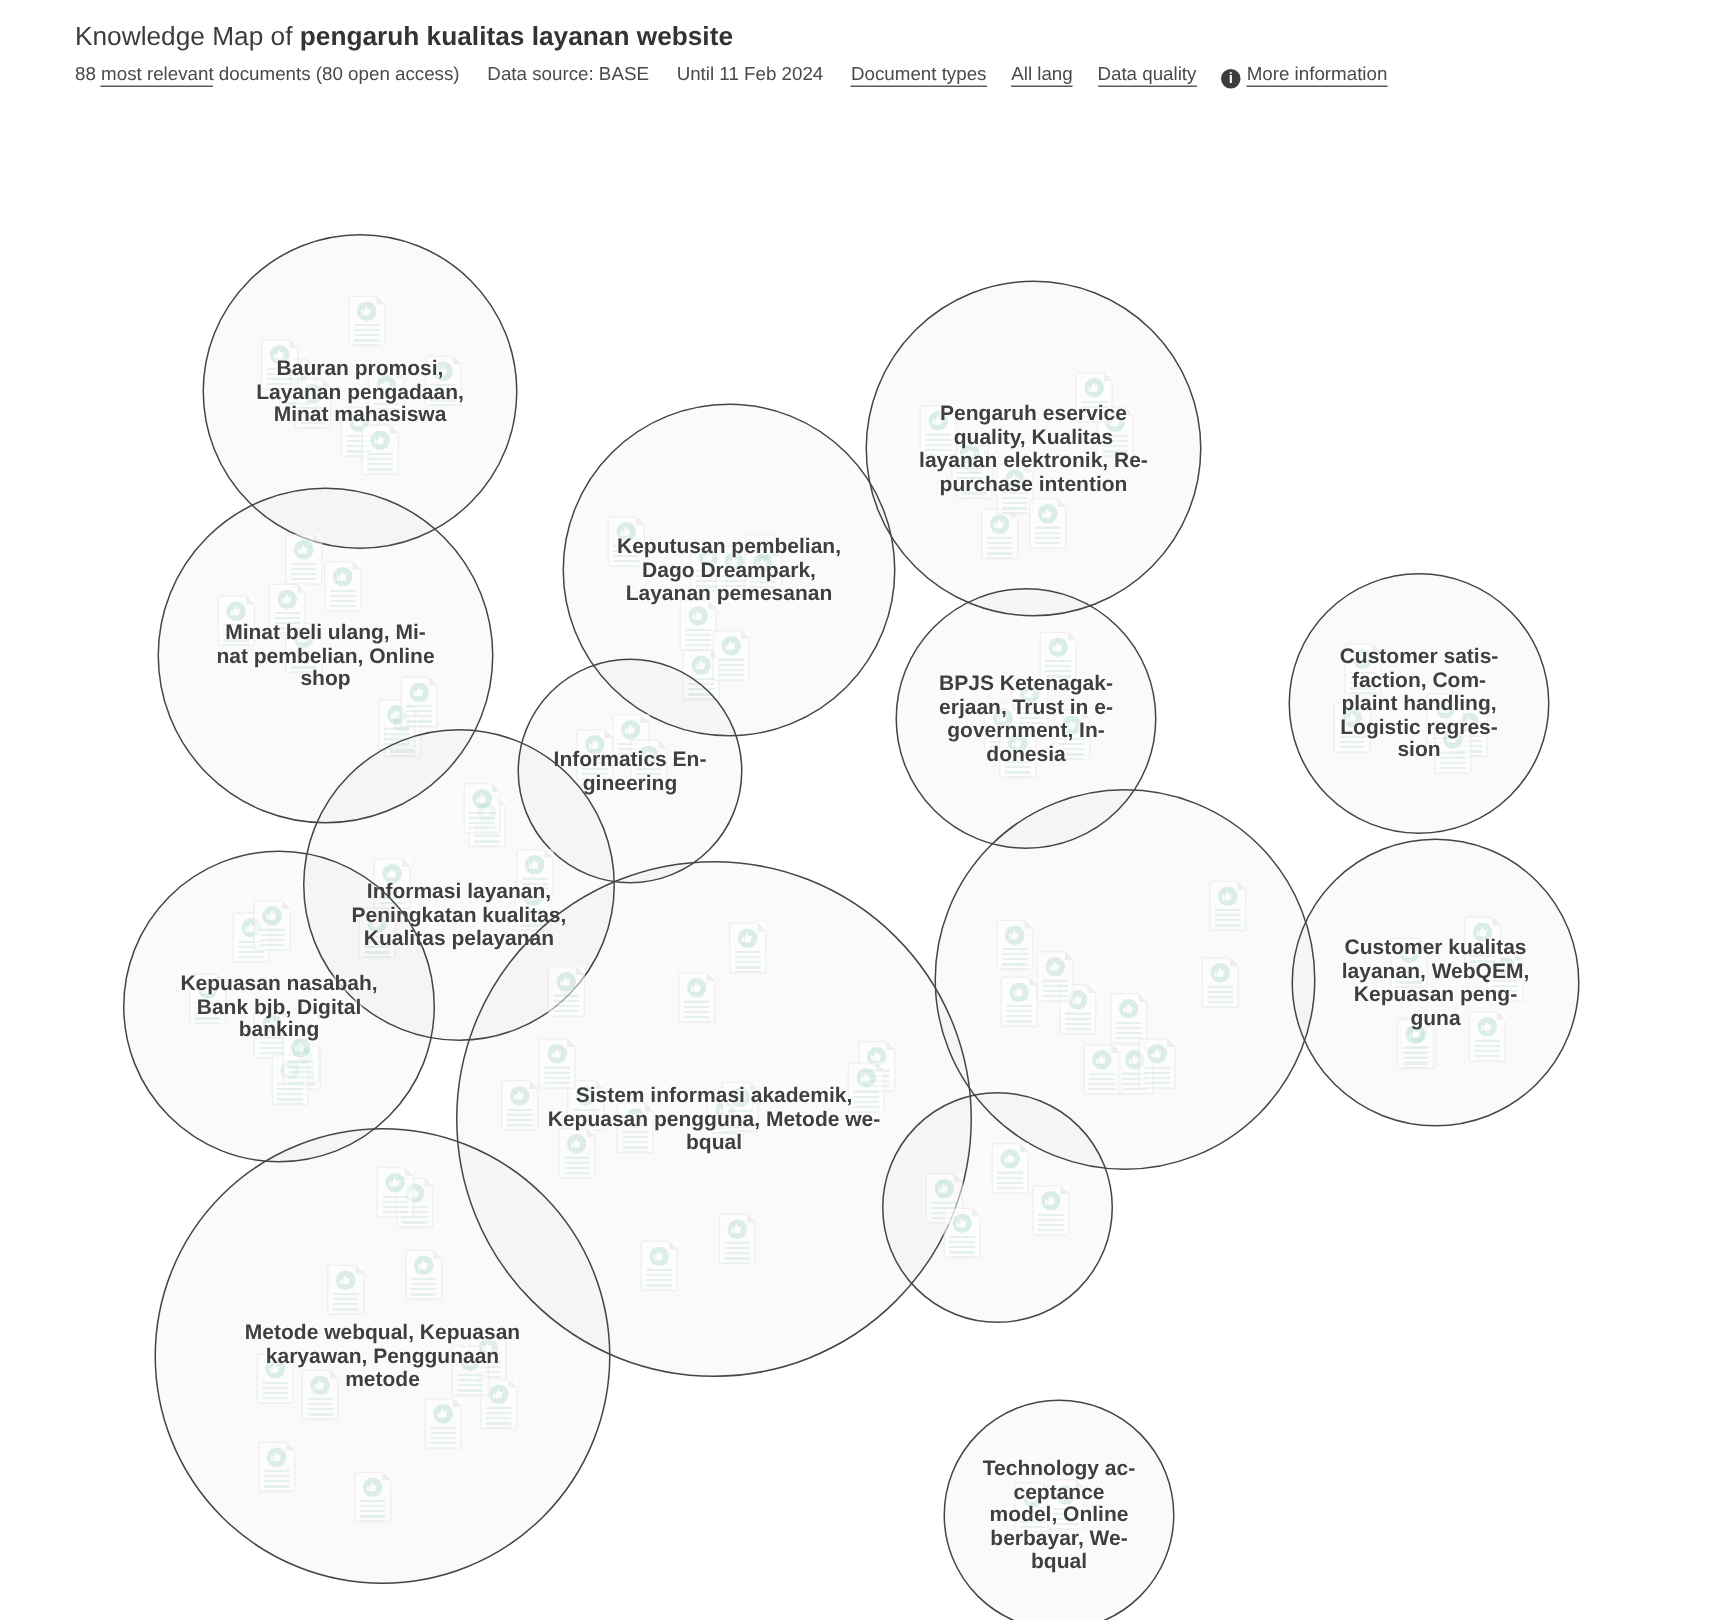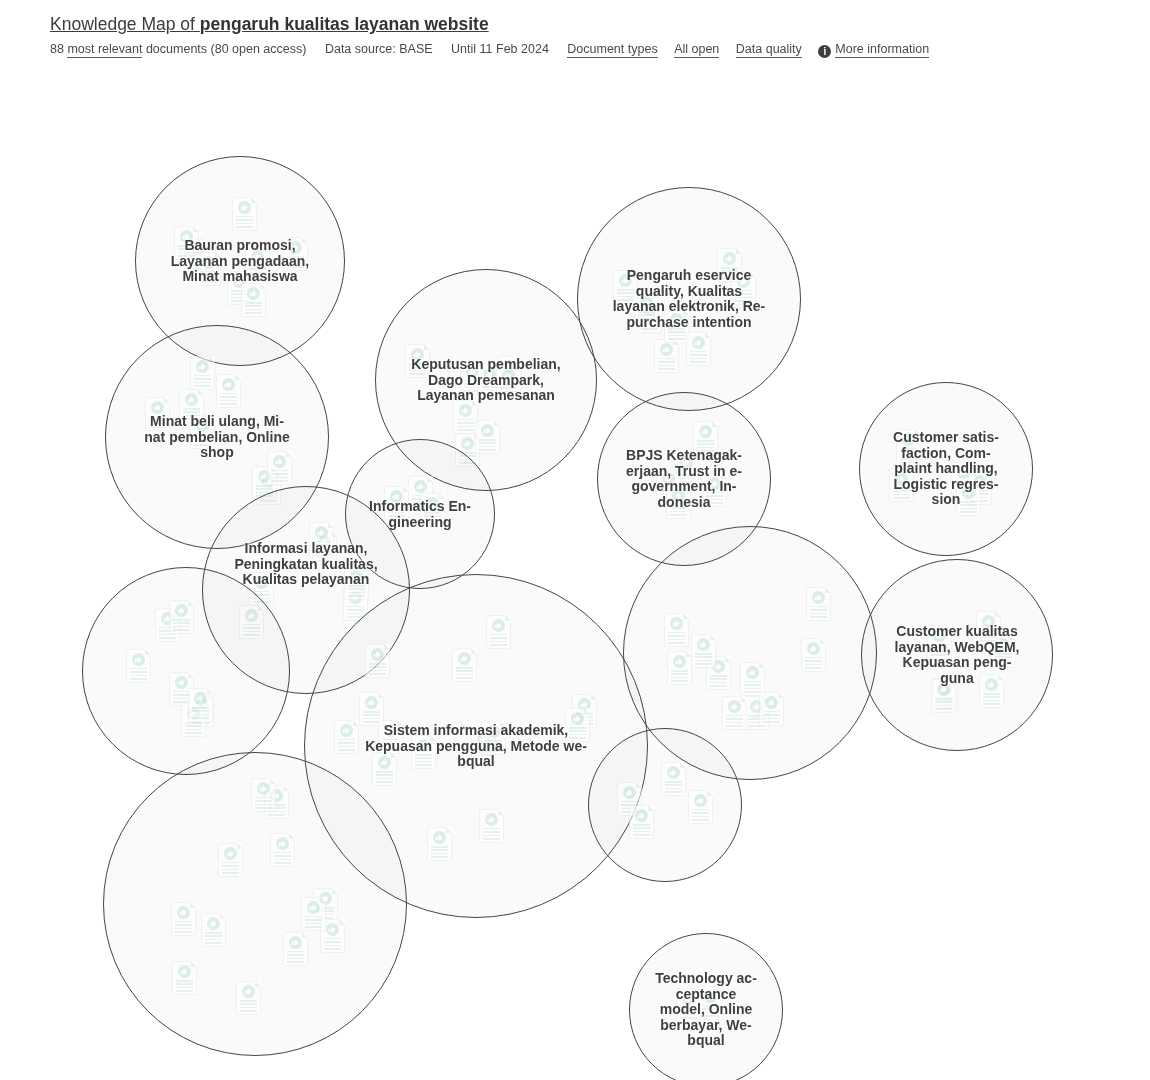--- a/index.html
+++ b/index.html
@@ -5,21 +5,21 @@
   html,body{margin:0;padding:0;background:#fff;}
   #screen{
     position:relative;
     width:1150px;height:1080px;
     background:#fff;
     font-family:"Liberation Sans",sans-serif;
     overflow:hidden;
   }
   
   #header{position:absolute;left:50px;top:12px;width:1080px;}
-  .title{font-size:17.5px;color:#3c3c3c;font-weight:400;line-height:24px;white-space:nowrap;text-decoration:underline;}
+  .title{font-size:17.5px;color:#3c3c3c;font-weight:400;line-height:24px;white-space:nowrap;}
   .title .query{font-weight:700;color:#333;}
   .subbar{margin-top:6px;font-size:12.5px;color:#4a4a4a;white-space:nowrap;}
   .subbar .seg{margin-right:15px;display:inline-block;}
   .subbar .seg-tight{margin-right:13px;display:inline-block;}
   .u-link{border-bottom:1px solid #5a5a5a;padding-bottom:1px;cursor:pointer;}
   .info-icon{
     display:inline-block;width:13px;height:13px;border-radius:50%;
     background:#3d3d3d;color:#fff;font-size:10px;font-weight:700;
     line-height:13px;text-align:center;vertical-align:-2px;margin-right:4px;
   }
@@ -68,21 +68,21 @@
 
 <div id="screen">
 
   <div id="header">
     <div class="title"><span>Knowledge Map of </span><span class="query">pengaruh kualitas layanan website</span></div>
     <div class="subbar">
       <span class="seg"><span>88</span> <span class="u-link">most relevant</span> <span>documents (80 open access)</span></span>
       <span class="seg">Data source: BASE</span>
       <span class="seg">Until 11 Feb 2024</span>
       <span class="seg-tight u-link">Document types</span>
-      <span class="seg-tight u-link">All open</span>
+      <span class="seg-tight u-link">All lang</span>
       <span class="seg-tight u-link">Data quality</span>
       <span><span class="info-icon">i</span><span class="u-link">More information</span></span>
     </div>
   </div>
 
   <div id="map">
       <div class="bubble" style="left: 135px; top: 86px; height: 210px; width: 210px;">
         <div class="paper" style="left: 108.632px; top: 89.2254px;">
           <span class="p-badge">
             <svg viewBox="0 0 24 24" width="9" height="9" aria-hidden="true">
@@ -523,21 +523,21 @@
         </div>
         <div class="paper" style="left: 140.687px; top: 79.1235px;">
           <span class="p-badge">
             <svg viewBox="0 0 24 24" width="9" height="9" aria-hidden="true">
               <path fill="#ffffff" d="M2 10h3.4v9H2zM7.6 19c-.6 0-1.1-.5-1.1-1.1v-6.6c0-.3.1-.6.3-.8L10.5 4c.9-.9 2.5-.1 2.3 1.2l-.6 3h5.2c1 0 1.8 1 1.5 2l-1.9 7c-.2.8-.9 1.8-1.8 1.8z"></path>
             </svg>
           </span>
           <span class="p-lines"></span>
         </div>
       </div>
-      <div class="bubble-label" style="left: 306px; top: 494px; width: 208px;">Informasi layanan,
+      <div class="bubble-label" style="left: 306px; top: 540px; width: 208px;">Informasi layanan,
 Peningkatan kualitas,
 Kualitas pelayanan</div>
       <div class="bubble" style="left: 82px; top: 497px; height: 208px; width: 208px;">
         <div class="paper" style="left: 71.6164px; top: 39.7497px;">
           <span class="p-badge">
             <svg viewBox="0 0 24 24" width="9" height="9" aria-hidden="true">
               <path fill="#ffffff" d="M2 10h3.4v9H2zM7.6 19c-.6 0-1.1-.5-1.1-1.1v-6.6c0-.3.1-.6.3-.8L10.5 4c.9-.9 2.5-.1 2.3 1.2l-.6 3h5.2c1 0 1.8 1 1.5 2l-1.9 7c-.2.8-.9 1.8-1.8 1.8z"></path>
             </svg>
           </span>
           <span class="p-lines"></span>
@@ -584,20 +584,23 @@
         </div>
         <div class="paper" style="left: 104.843px; top: 120.123px;">
           <span class="p-badge">
             <svg viewBox="0 0 24 24" width="9" height="9" aria-hidden="true">
               <path fill="#ffffff" d="M2 10h3.4v9H2zM7.6 19c-.6 0-1.1-.5-1.1-1.1v-6.6c0-.3.1-.6.3-.8L10.5 4c.9-.9 2.5-.1 2.3 1.2l-.6 3h5.2c1 0 1.8 1 1.5 2l-1.9 7c-.2.8-.9 1.8-1.8 1.8z"></path>
             </svg>
           </span>
           <span class="p-lines"></span>
         </div>
       </div>
+      <div class="bubble-label" style="left: 186px; top: 601px; width: 208px;">Kepuasan nasabah,
+Bank bjb, Digital
+banking</div>
       <div class="bubble" style="left: 304px; top: 504px; height: 344px; width: 344px;">
         <div class="paper" style="left: 29.1533px; top: 144.69px;">
           <span class="p-badge">
             <svg viewBox="0 0 24 24" width="9" height="9" aria-hidden="true">
               <path fill="#ffffff" d="M2 10h3.4v9H2zM7.6 19c-.6 0-1.1-.5-1.1-1.1v-6.6c0-.3.1-.6.3-.8L10.5 4c.9-.9 2.5-.1 2.3 1.2l-.6 3h5.2c1 0 1.8 1 1.5 2l-1.9 7c-.2.8-.9 1.8-1.8 1.8z"></path>
             </svg>
           </span>
           <span class="p-lines"></span>
         </div>
         <div class="paper" style="left: 73.1193px; top: 144.631px;">
@@ -969,20 +972,23 @@
         </div>
         <div class="paper" style="left: 97.384px; top: 160.25px;">
           <span class="p-badge">
             <svg viewBox="0 0 24 24" width="9" height="9" aria-hidden="true">
               <path fill="#ffffff" d="M2 10h3.4v9H2zM7.6 19c-.6 0-1.1-.5-1.1-1.1v-6.6c0-.3.1-.6.3-.8L10.5 4c.9-.9 2.5-.1 2.3 1.2l-.6 3h5.2c1 0 1.8 1 1.5 2l-1.9 7c-.2.8-.9 1.8-1.8 1.8z"></path>
             </svg>
           </span>
           <span class="p-lines"></span>
         </div>
       </div>
+      <div class="bubble-label" style="left: 255px; top: 834px; width: 304px;">Metode webqual, Kepuasan
+karyawan, Penggunaan
+metode</div>
       <div class="bubble" style="left: 629px; top: 863px; height: 154px; width: 154px;">
         <div class="paper" style="left: 46.2615px; top: 53.6492px;">
           <span class="p-badge">
             <svg viewBox="0 0 24 24" width="9" height="9" aria-hidden="true">
               <path fill="#ffffff" d="M2 10h3.4v9H2zM7.6 19c-.6 0-1.1-.5-1.1-1.1v-6.6c0-.3.1-.6.3-.8L10.5 4c.9-.9 2.5-.1 2.3 1.2l-.6 3h5.2c1 0 1.8 1 1.5 2l-1.9 7c-.2.8-.9 1.8-1.8 1.8z"></path>
             </svg>
           </span>
           <span class="p-lines"></span>
         </div>
         <div class="paper" style="left: 68.3316px; top: 51.6669px;">

